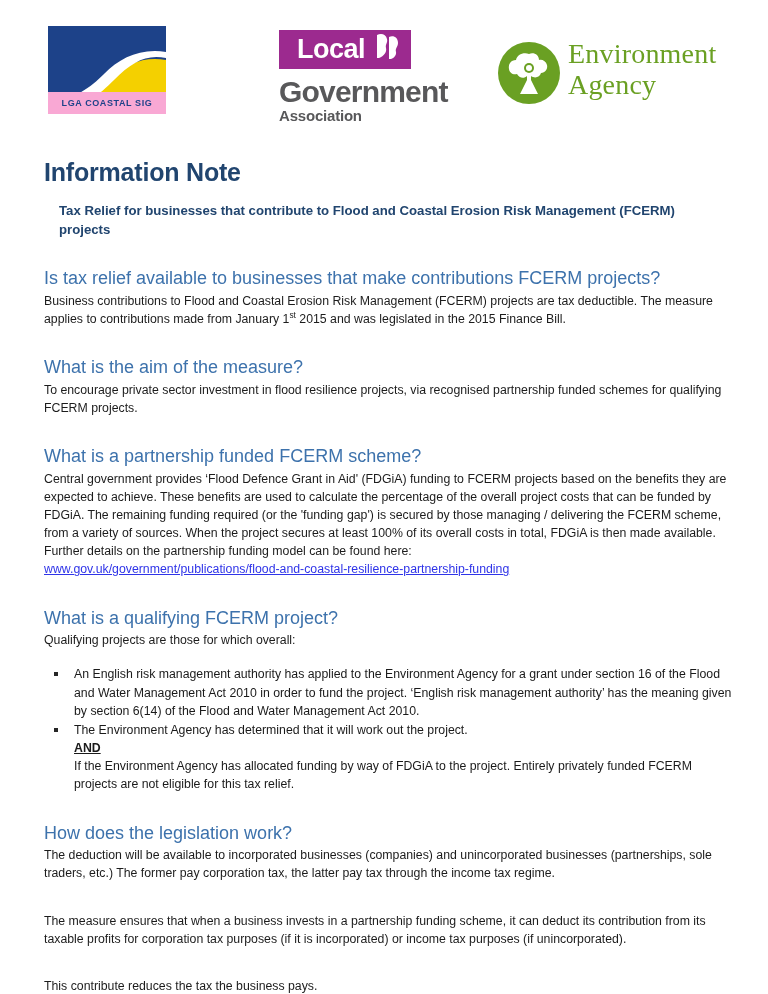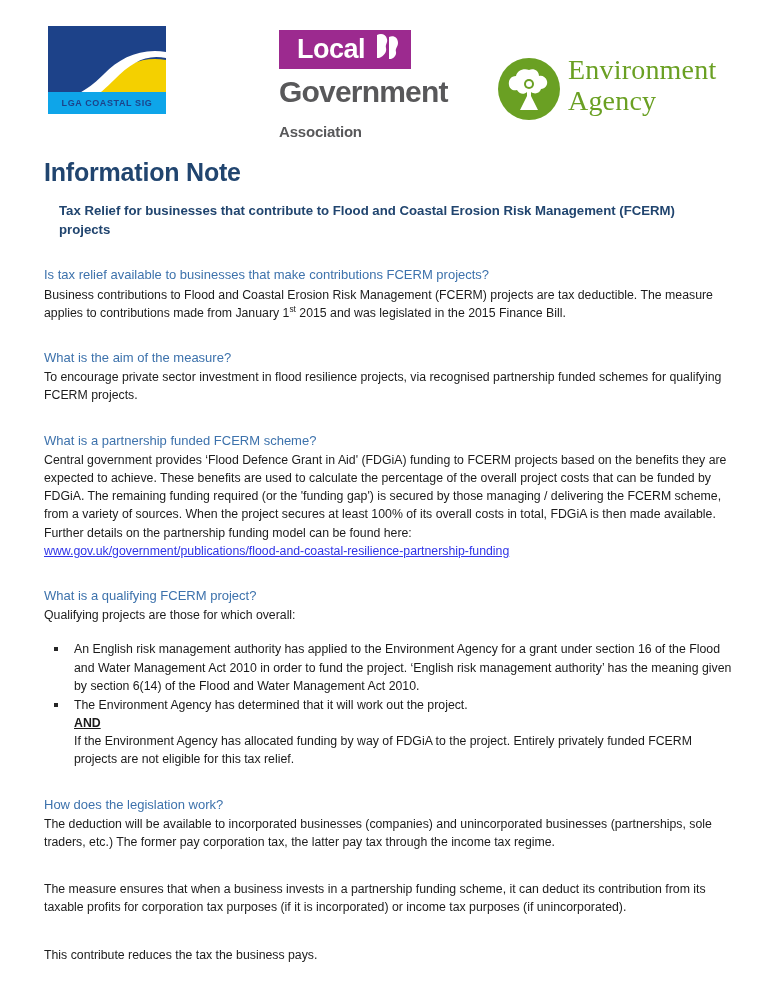--- a/index.html
+++ b/index.html
@@ -47,21 +47,21 @@
     left: 0; top: 0;
     width: 118px;
     height: 88px;
   }
   .lga-band {
     position: absolute;
     left: 0;
     bottom: 0;
     width: 118px;
     height: 22px;
-    background: #0ea5e9;
+    background: #f9a8d4;
     color: #1d4289;
     font-size: 9px;
     font-weight: bold;
     letter-spacing: 0.6px;
     display: flex;
     align-items: center;
     justify-content: center;
     font-family: "Liberation Sans", sans-serif;
     z-index: 4;
   }
@@ -101,28 +101,28 @@
     line-height: 1.05;
     letter-spacing: -0.8px;
     margin-top: 7px;
   }
   .lga-assoc .assoc-text {
     color: #58585a;
     font-size: 15px;
     font-weight: bold;
     line-height: 1.1;
     letter-spacing: -0.2px;
-    margin-top: 16px;
+    margin-top: 0;
   }
 
   
   .ea-logo {
     position: absolute;
     left: 498px;
-    top: 52px;
+    top: 36px;
     width: 230px;
     height: 72px;
   }
   .ea-mark {
     position: absolute;
     left: 0; top: 6px;
     width: 62px;
     height: 62px;
   }
   .ea-words {
@@ -158,21 +158,21 @@
     line-height: 1.45;
     margin: 15px;
     max-width: 672px;
   }
 
   .section {
     margin-top: 28px;
   }
   .section-heading {
     color: #3d72ac;
-    font-size: 13px;
+    font-size: 18px;
     font-weight: normal;
     line-height: 1.25;
     margin: 0 0 2px 0;
   }
   .para {
     font-size: 12.3px;
     line-height: 1.48;
     margin: 0;
     color: #1c1c1c;
     text-align: left;

